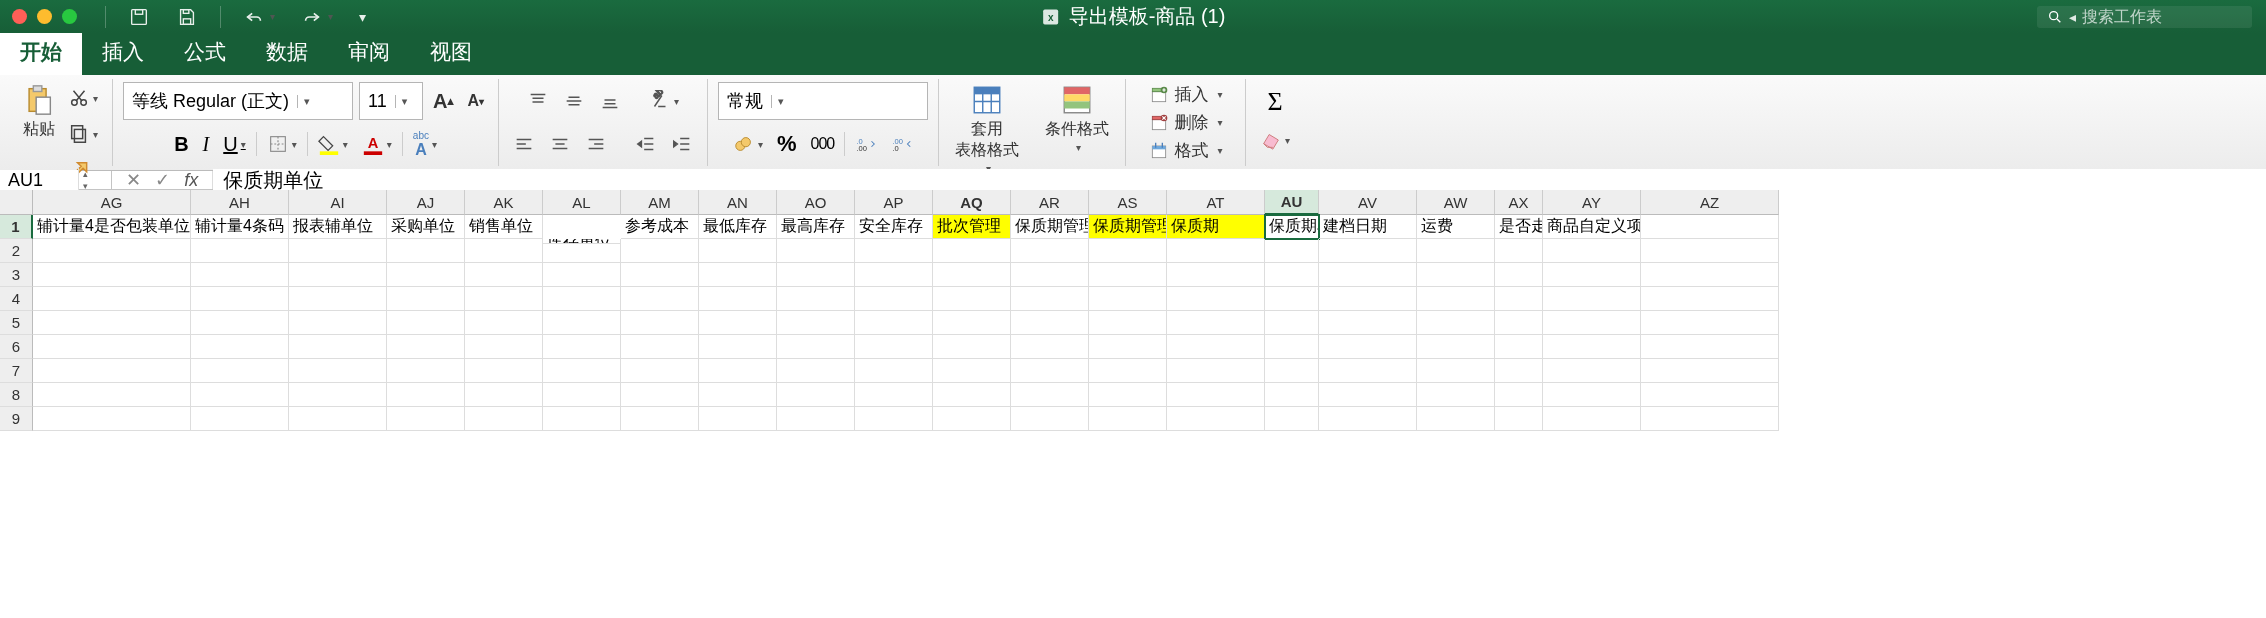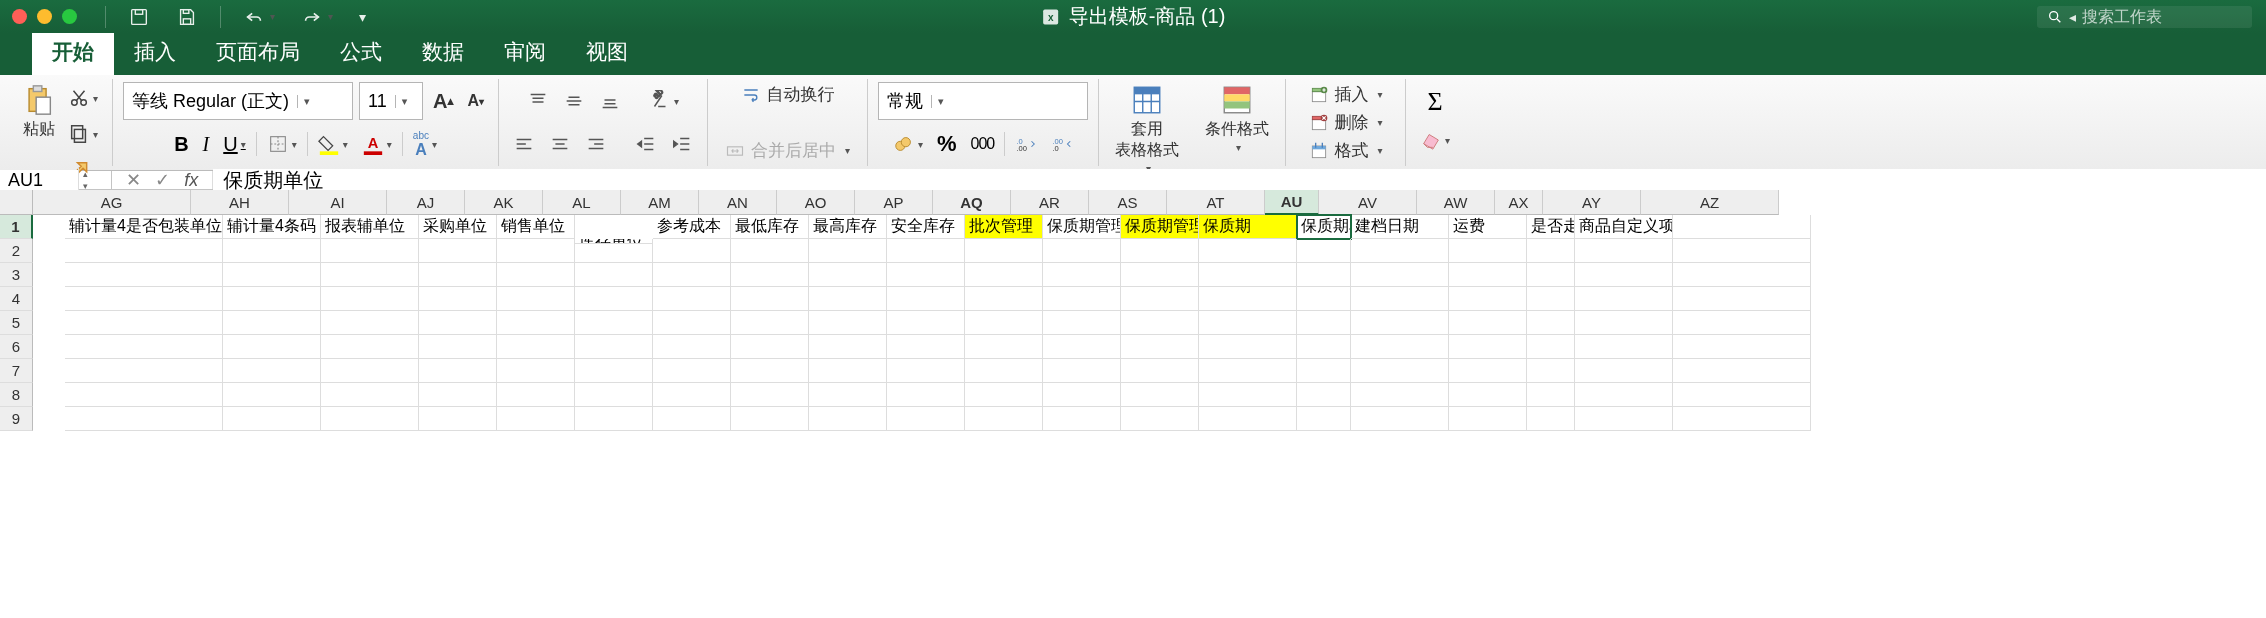--- a/index.html
+++ b/index.html
@@ -13,21 +13,21 @@
 .qat { display: flex; gap: 18px; margin-left: 28px; align-items: center; }
 .qat-sep { width: 1px; height: 22px; background: rgba(255,255,255,.25); }
 .qat-btn { color: #fff; opacity: .9; display: flex; align-items: center; gap: 2px; }
 .qat-btn svg { width: 22px; height: 22px; }
 .title-center { position: absolute; left: 50%; transform: translateX(-50%); display: flex; align-items: center; gap: 8px; font-size: 20px; }
 .search-wrap { margin-left: auto; margin-right: 14px; display: flex; align-items: center; gap: 6px; background: rgba(255,255,255,.08); padding: 2px 10px; border-radius: 3px; }
 .search-wrap input { background: transparent; border: none; color: #fff; font-size: 16px; width: 160px; outline: none; }
 .search-wrap input::placeholder { color: rgba(255,255,255,.7); }
 
 
-.tabs { height: 42px; background: #175e37; display: flex; align-items: flex-end; padding-left: 32px; }
+.tabs { height: 42px; background: #175e37; display: flex; align-items: flex-end; padding-left: 0; }
 .tab { padding: 9px 20px; color: #fff; font-size: 21px; cursor: pointer; }
 .tab.active { background: #fff; color: #175e37; font-weight: 600; }
 
 
 .ribbon { height: 96px; background: linear-gradient(#fafafa,#ececec); border-bottom: 1px solid #bbb; display: flex; align-items: stretch; padding: 4px 6px; }
 .group { display: flex; flex-direction: column; align-items: center; justify-content: space-between; padding: 2px 10px; border-right: 1px solid #ccc; }
 .group:last-child { border-right: none; }
 .group-row { display: flex; align-items: center; gap: 6px; height: 40px; }
 .rbtn { display: flex; align-items: center; justify-content: center; padding: 2px 4px; border-radius: 3px; cursor: pointer; }
 .rbtn svg { width: 22px; height: 22px; }
@@ -53,21 +53,21 @@
 
 
 .grid { position: relative; }
 .corner { position: absolute; left: 0; top: 0; width: 33px; height: 25px; background: #eee; border-right: 1px solid #bbb; border-bottom: 1px solid #bbb; }
 .colheads { position: absolute; left: 33px; top: 0; display: flex; height: 25px; }
 .colhead { background: #eee; border-right: 1px solid #ccc; border-bottom: 1px solid #bbb; display: flex; align-items: center; justify-content: center; font-size: 15px; color: #333; }
 .colhead.sel { background: #d6e9dc; border-bottom: 2px solid #1a6b3f; font-weight: 600; }
 .rowheads { position: absolute; left: 0; top: 25px; width: 33px; }
 .rowhead { height: 24px; background: #eee; border-right: 1px solid #bbb; border-bottom: 1px solid #ddd; display: flex; align-items: center; justify-content: center; font-size: 15px; color: #333; }
 .rowhead.sel { background: #d6e9dc; border-right: 2px solid #1a6b3f; font-weight: 600; }
-.cells { position: absolute; left: 33px; top: 25px; padding-left: 32px; }
+.cells { position: absolute; left: 33px; top: 25px; }
 .row { display: flex; height: 24px; }
 .cell { border-right: 1px solid #ddd; border-bottom: 1px solid #ddd; font-size: 16px; padding: 2px 4px; white-space: nowrap; overflow: hidden; display: flex; align-items: center; }
 .cell.hl { background: #ffff00; }
 .cell.sel { outline: 2px solid #1a6b3f; outline-offset: -1px; }
 </style>
 </head>
 <body>
 
 <div class="titlebar">
   <div class="traffic">
@@ -118,21 +118,20 @@
         <path d="M20 20l-5-5"></path>
       </svg>
     <span style="opacity:.85;font-size:14px">◂</span>
     <input placeholder="搜索工作表" style="">
   </div>
 </div>
 
 <div class="tabs" id="tabs">
     <div class="tab active">开始</div>
     <div class="tab">插入</div>
-    <div class="tab">页面布局</div>
     <div class="tab">公式</div>
     <div class="tab">数据</div>
     <div class="tab">审阅</div>
     <div class="tab">视图</div>
   </div>
 
 <div class="ribbon">
 
   <div class="group">
     <div style="display:flex;align-items:flex-start;gap:2px">
@@ -259,35 +258,20 @@
           </svg>
         </div>
       <div class="rbtn">
           <svg viewBox="0 0 24 24" stroke="#555" stroke-width="1.6" fill="none">
             <path d="M10 6h10M10 12h10M10 18h10M3 9l4 3-4 3z" fill="#555"></path>
           </svg>
         </div>
     </div>
   </div>
 
-  <div class="group" style="min-width:160px">
-    <div class="mini-item">
-      <svg viewBox="0 0 24 24" fill="none" stroke="#4a7fbc" stroke-width="1.6">
-          <path d="M4 6h16M4 12h12a3 3 0 010 6h-3m0 0l2-2m-2 2l2 2"></path>
-        </svg>
-      <span>自动换行</span>
-    </div>
-    <div class="mini-item disabled caret">
-      <svg viewBox="0 0 24 24" fill="none" stroke="#bbb" stroke-width="1.4">
-          <rect x="3" y="7" width="18" height="10"></rect>
-          <path d="M8 12h8M8 12l2-2M8 12l2 2M16 12l-2-2M16 12l-2 2"></path>
-        </svg>
-      <span>合并后居中</span>
-    </div>
-  </div>
 
   <div class="group">
     <div class="group-row">
       <div class="combo" style="width:210px">
           <span>常规</span>
           <span class="arrow">▾</span>
         </div>
     </div>
     <div class="group-row">
       <div class="rbtn caret">

